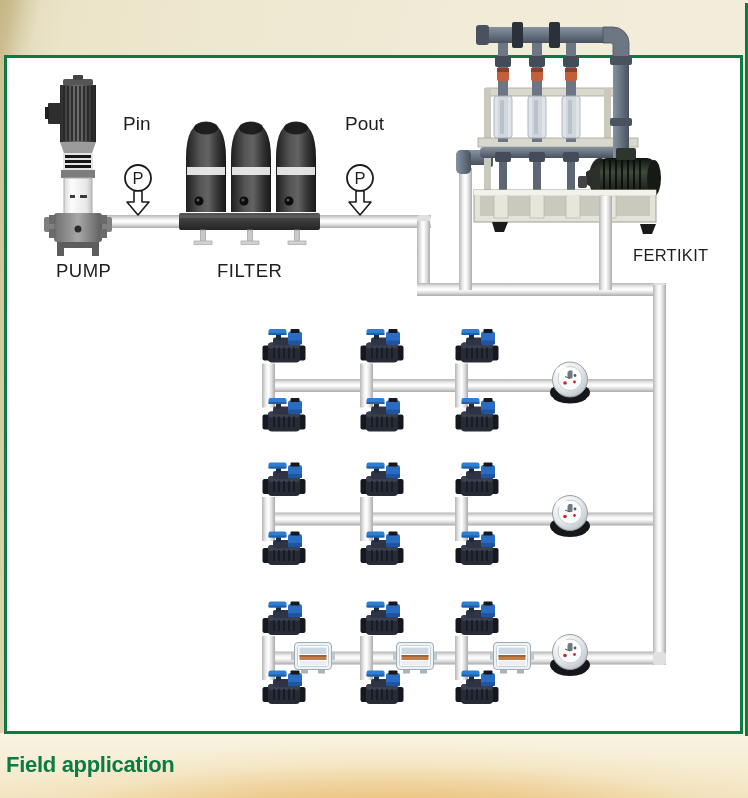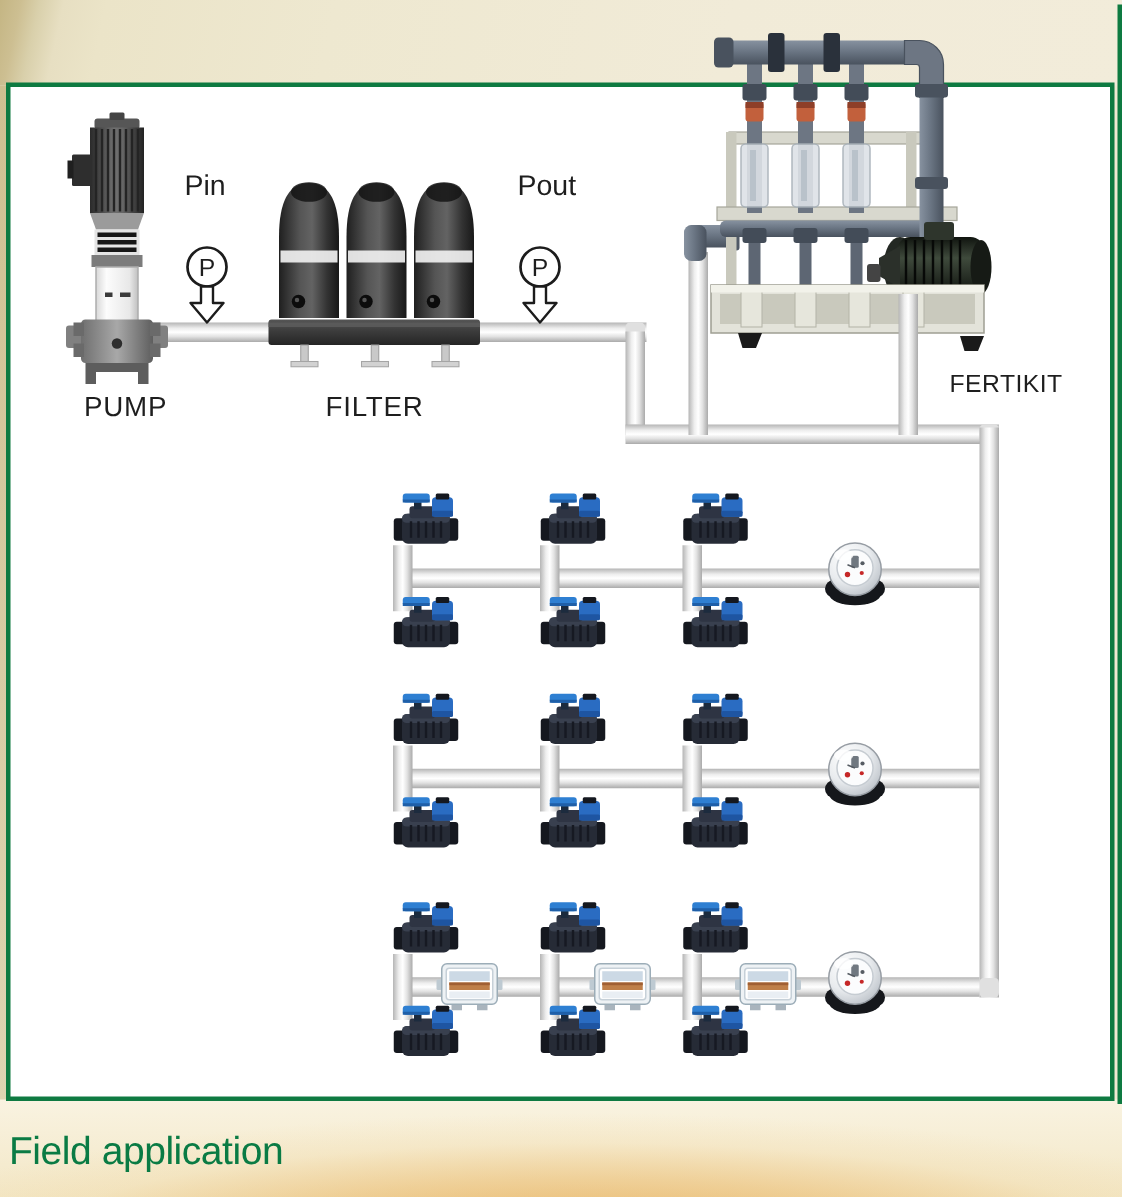--- a/index.html
+++ b/index.html
@@ -18,21 +18,21 @@
   .bg-bottom{
     position:absolute;left:0;top:733px;width:748px;height:65px;
     background:
       radial-gradient(80% 170% at 52% 150%, rgba(229,160,62,0.80) 0%, rgba(233,177,90,0.45) 40%, rgba(240,205,140,0.18) 62%, rgba(248,238,214,0) 80%),
       linear-gradient(180deg,#f9f3e1 0%,#f3e7c6 100%);
   }
   svg.diagram{position:absolute;left:0;top:0;}
   .lbl{fill:#1e1e1e;font-family:"Liberation Sans",sans-serif;}
   .caption{
     position:absolute;left:6px;top:752px;
-    font-size:26px;font-weight:400;color:#0a7b44;letter-spacing:-0.3px;
+    font-size:22px;font-weight:700;color:#0a7b44;letter-spacing:-0.3px;
   }
 </style>
 </head>
 <body>
 
 <div class="page">
   <div class="bg-top"></div>
   <div class="bg-left"></div>
   <div class="bg-bottom"></div>
 

